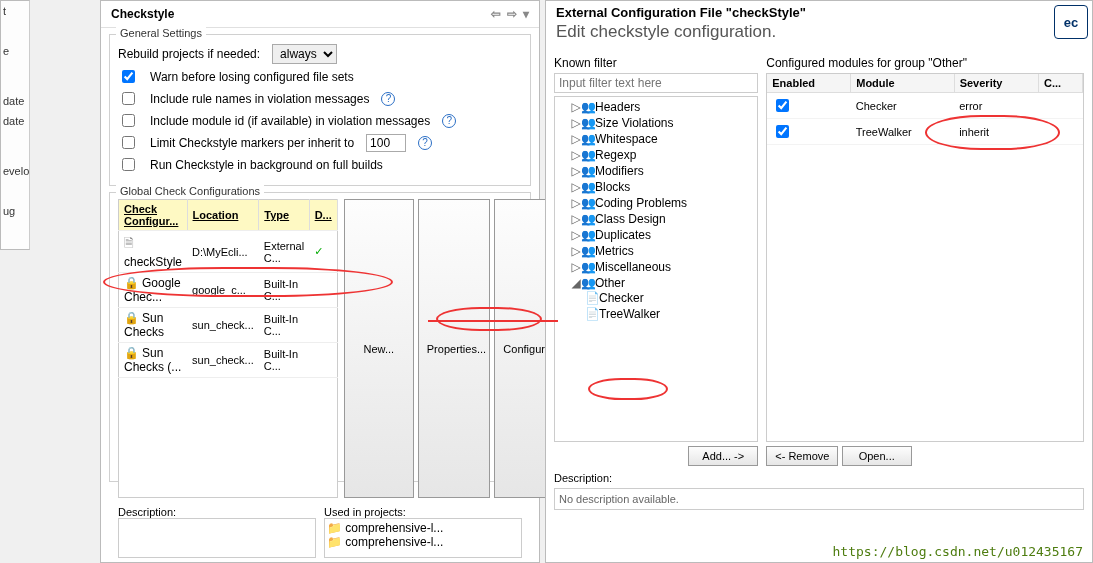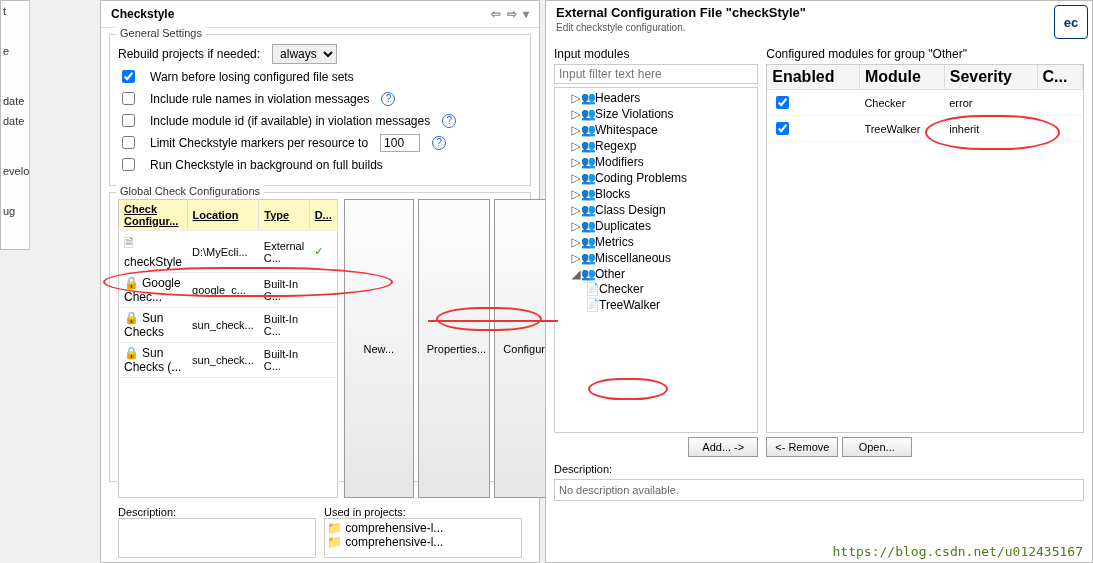--- a/index.html
+++ b/index.html
@@ -3,21 +3,21 @@
 <meta charset="utf-8">
 <style>
 * { box-sizing: border-box; font-family: "Segoe UI", Tahoma, sans-serif; font-size: 12px; }
 body { margin: 0; background: #f0f0f0; width: 1093px; height: 563px; overflow: hidden; position: relative; }
 .win { position: absolute; background: #fff; border: 1px solid #bbb; }
 .left-frag { left: 0; top: 0; width: 30px; height: 250px; border-right: 1px solid #ccc; background:#fdfdfd; }
 .left-frag .item { font-size:11px; padding:4px 2px; color:#333; white-space:nowrap; overflow:hidden; }
 .prefs { left: 100px; top: 0; width: 440px; height: 563px; }
 .dlg   { left: 545px; top: 0; width: 548px; height: 563px; }
 .title { font-weight: bold; font-size: 14px; padding: 6px 10px; border-bottom: 1px solid #e0e0e0; display:flex; justify-content:space-between; align-items:center;}
-.sub   { font-size: 10px; color: #555; padding: 2px 10px 8px; }
+.sub   { font-size: 17px; color: #555; padding: 2px 10px 8px; }
 .group { border: 1px solid #d0d0d0; margin: 6px 8px; padding: 6px 8px 8px; position: relative; }
 .group-label { position: absolute; top: -8px; left: 6px; background: #fff; padding: 0 4px; font-size: 11px; color:#333;}
 .row { display: flex; align-items: center; gap: 12px; margin: 3px 0; }
 select,input[type=text]{ font-size:12px; border:1px solid #aaa; padding:1px 3px;}
 input[type=text].num{width:40px;}
 .help { color:#2a6ec5; border:1px solid #2a6ec5; border-radius:50%; width:14px; height:14px; display:inline-flex; align-items:center; justify-content:center; font-size:10px; cursor:pointer;}
 .tbl { border:1px solid #ccc; width:100%; border-collapse:collapse; background:#fff;}
 .tbl th,.tbl td{ border-bottom:1px solid #eee; padding:3px 5px; text-align:left; font-size:11px;}
 .tbl th{ background:#fef9c3; border-right:1px solid #ddd;text-decoration:underline;}
 .btncol{display:flex;flex-direction:row;gap:4px;margin-left:6px;}
@@ -31,21 +31,21 @@
 .tree .exp{display:inline-block;width:10px;text-align:center;color:#666;cursor:pointer;}
 .tree .ic{display:inline-block;width:14px;text-align:center;}
 .lock{color:#d4a017;}
 .doc{color:#888;}
 .chk{color:#0a0;}
 .redmark{position:absolute;border:2px solid #e33;border-radius:50%/60%;pointer-events:none;}
 .redarrow{position:absolute;border-top:2px solid #e33;pointer-events:none;}
 .filterbox{width:100%;border:1px solid #ccc;padding:2px 4px;margin-bottom:3px;}
 .modtbl{border:1px solid #ccc;background:#fff;flex:1;overflow:auto;}
 .modtbl table{width:100%;border-collapse:collapse;}
-.modtbl th{background:#f5f5f5;font-size:16px;text-align:left;padding:3px 5px;border-right:1px solid #ddd;border-bottom:1px solid #ddd;}
+.modtbl th{background:#f5f5f5;font-size:11px;text-align:left;padding:3px 5px;border-right:1px solid #ddd;border-bottom:1px solid #ddd;}
 .modtbl td{font-size:11px;padding:3px 5px;border-bottom:1px solid #f3f3f3;}
 .desc{border:1px solid #ccc;margin:4px 8px;padding:4px;color:#666;font-size:11px;background:#fff;}
 .watermark{position:absolute;right:10px;bottom:4px;color:#4d7c0f;font-size:13px;font-family:monospace;}
 .navicons{display:flex;gap:6px;font-size:12px;color:#888;}
 .ec-logo{position:absolute;top:4px;right:4px;width:34px;height:34px;background:#fff;border:1px solid #003068;border-radius:4px;display:flex;align-items:center;justify-content:center;font-weight:bold;color:#003068;font-size:13px;overflow:hidden;}
 </style>
 </head>
 <body>
 
 <div class="win left-frag">
@@ -86,21 +86,21 @@
         <span>Include rule names in violation messages</span>
         <span class="help">?</span>
       </div>
     <div class="row">
         <input type="checkbox" style="">
         <span>Include module id (if available) in violation messages</span>
         <span class="help">?</span>
       </div>
     <div class="row">
         <input type="checkbox" style="">
-        <span>Limit Checkstyle markers per resource to</span>
+        <span>Limit Checkstyle markers per inherit to</span>
         <input type="text" class="num" value="100" style="">
         <span class="help">?</span>
       </div>
     <div class="row">
         <input type="checkbox" style="">
         <span>Run Checkstyle in background on full builds</span>
       </div>
   </div>
 
   <div class="group" style="height:290px">
@@ -170,31 +170,31 @@
   </div>
 </div>
 
 <div class="win dlg">
   <div class="ec-logo">ec</div>
   <div style="padding:4px 10px 0"><b style="font-size:13px">External Configuration File "checkStyle"</b></div>
   <div class="sub">Edit checkstyle configuration.</div>
 
   <div class="splitcols" style="height:410px">
     <div class="panel" style="flex:0.9">
-      <div class="panel-title">Input modules</div>
+      <div class="panel-title">Known filter</div>
       <input class="filterbox" placeholder="Input filter text here" style="">
       <div class="tree">
         <ul>
           <li><span class="exp">▷</span><span class="ic">👥</span><span>Headers</span></li>
           <li><span class="exp">▷</span><span class="ic">👥</span><span>Size Violations</span></li>
           <li><span class="exp">▷</span><span class="ic">👥</span><span>Whitespace</span></li>
           <li><span class="exp">▷</span><span class="ic">👥</span><span>Regexp</span></li>
           <li><span class="exp">▷</span><span class="ic">👥</span><span>Modifiers</span></li>
+          <li><span class="exp">▷</span><span class="ic">👥</span><span>Blocks</span></li>
           <li><span class="exp">▷</span><span class="ic">👥</span><span>Coding Problems</span></li>
-          <li><span class="exp">▷</span><span class="ic">👥</span><span>Blocks</span></li>
           <li><span class="exp">▷</span><span class="ic">👥</span><span>Class Design</span></li>
           <li><span class="exp">▷</span><span class="ic">👥</span><span>Duplicates</span></li>
           <li><span class="exp">▷</span><span class="ic">👥</span><span>Metrics</span></li>
           <li><span class="exp">▷</span><span class="ic">👥</span><span>Miscellaneous</span></li>
           <li><span class="exp">◢</span><span class="ic">👥</span><span>Other</span>
             <ul>
               <li><span class="ic">📄</span><span>Checker</span></li>
               <li><span class="ic">📄</span><span>TreeWalker</span></li>
             </ul>
           </li>

